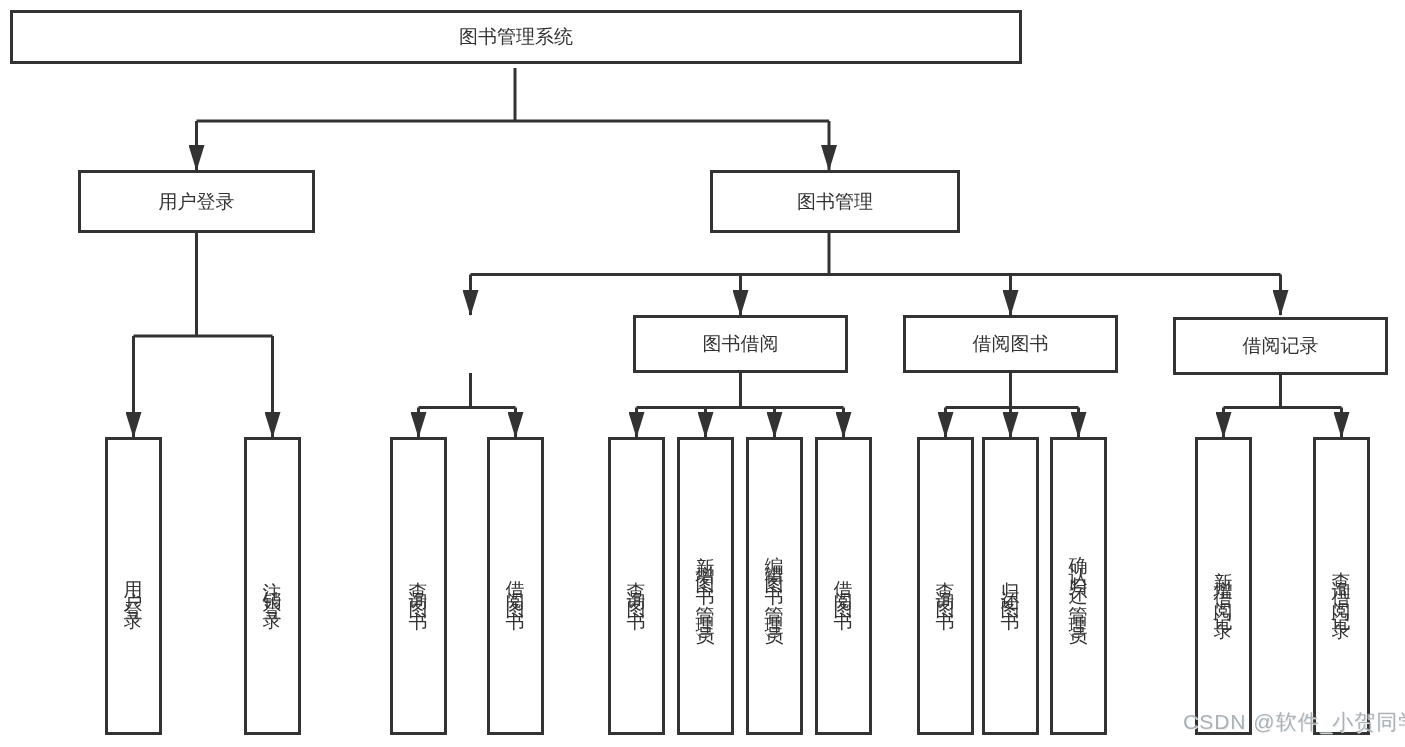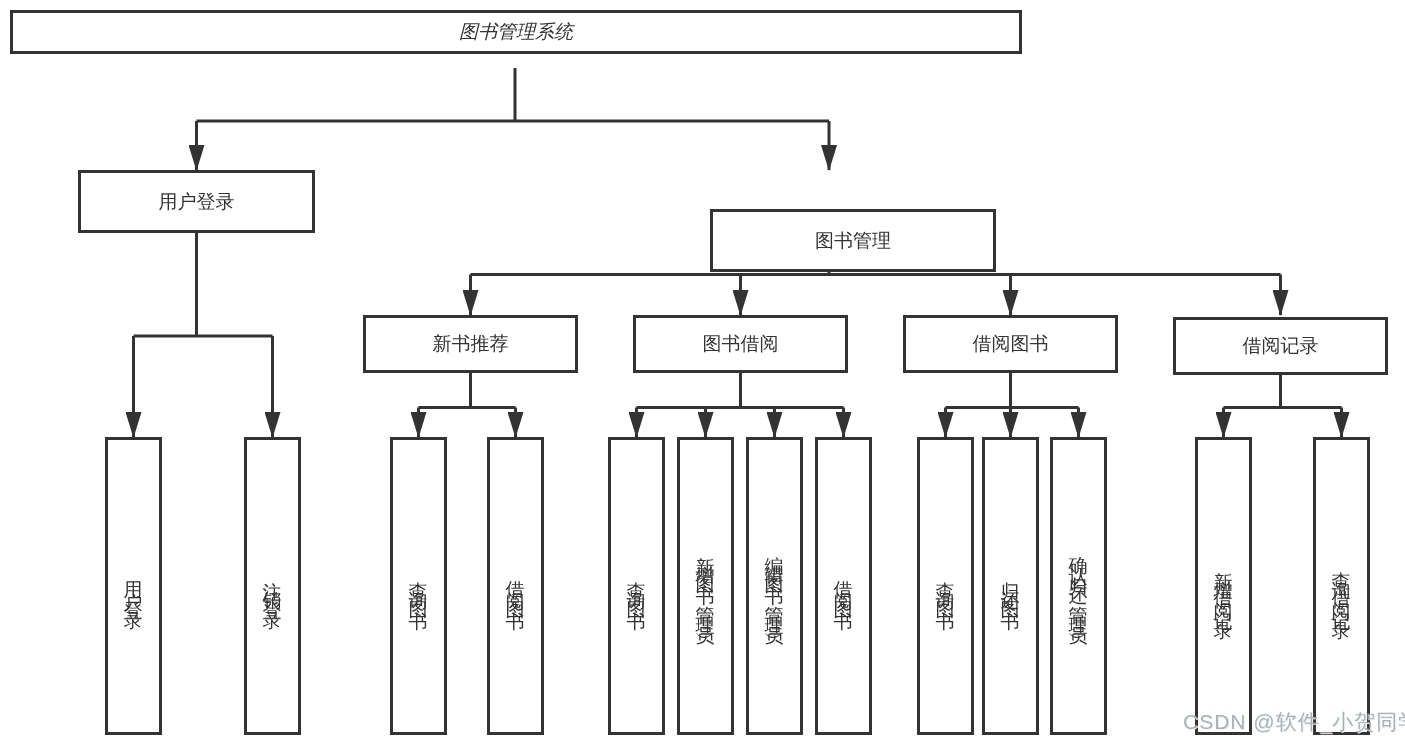--- a/index.html
+++ b/index.html
@@ -98,26 +98,25 @@
     <path class="drop" d="M705.5 407.5 V437" marker-end="url(#arrow)"></path>
     <path class="drop" d="M774.5 407.5 V437" marker-end="url(#arrow)"></path>
     <path class="drop" d="M843.5 407.5 V437" marker-end="url(#arrow)"></path>
     <path class="drop" d="M945.5 407.5 V437" marker-end="url(#arrow)"></path>
     <path class="drop" d="M1010.5 407.5 V437" marker-end="url(#arrow)"></path>
     <path class="drop" d="M1078.5 407.5 V437" marker-end="url(#arrow)"></path>
     <path class="drop" d="M1223.5 407.5 V437" marker-end="url(#arrow)"></path>
     <path class="drop" d="M1341.5 407.5 V437" marker-end="url(#arrow)"></path>
   </svg>
 
-  <div class="box" style="left:10px; top:10px; width:1012px; height:44px;font-style:italic;">图书管理系统</div>
+  <div class="box" style="left:10px; top:10px; width:1012px; height:54px;">图书管理系统</div>
 
   <div class="box" style="left:78px; top:170px; width:237px; height:63px;">用户登录</div>
-  <div class="box" style="left:710px; top:170px; width:286px; height:63px;margin-top:39px;">图书管理</div>
+  <div class="box" style="left:710px; top:170px; width:250px; height:63px;">图书管理</div>
 
-  <div class="box" style="left:363px; top:315px; width:215px; height:58px;">新书推荐</div>
   <div class="box" style="left:633px; top:315px; width:215px; height:58px;">图书借阅</div>
   <div class="box" style="left:903px; top:315px; width:215px; height:58px;">借阅图书</div>
   <div class="box" style="left:1173px; top:317px; width:215px; height:58px;">借阅记录</div>
 
   <div class="box vbox" style="left:105px; top:437px; width:57px; height:298px;">用户登录</div>
   <div class="box vbox" style="left:244px; top:437px; width:57px; height:298px;">注销登录</div>
 
   <div class="box vbox" style="left:390px; top:437px; width:57px; height:298px;">查询图书</div>
   <div class="box vbox" style="left:487px; top:437px; width:57px; height:298px;">借阅图书</div>
 

